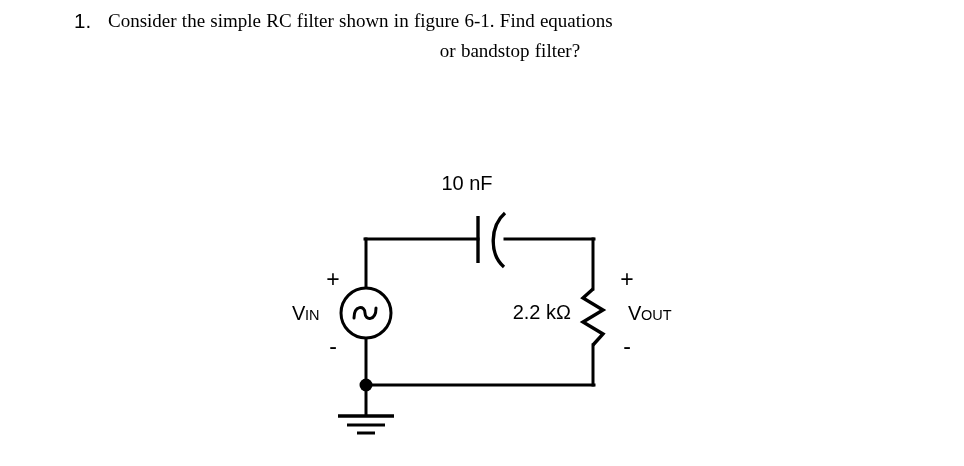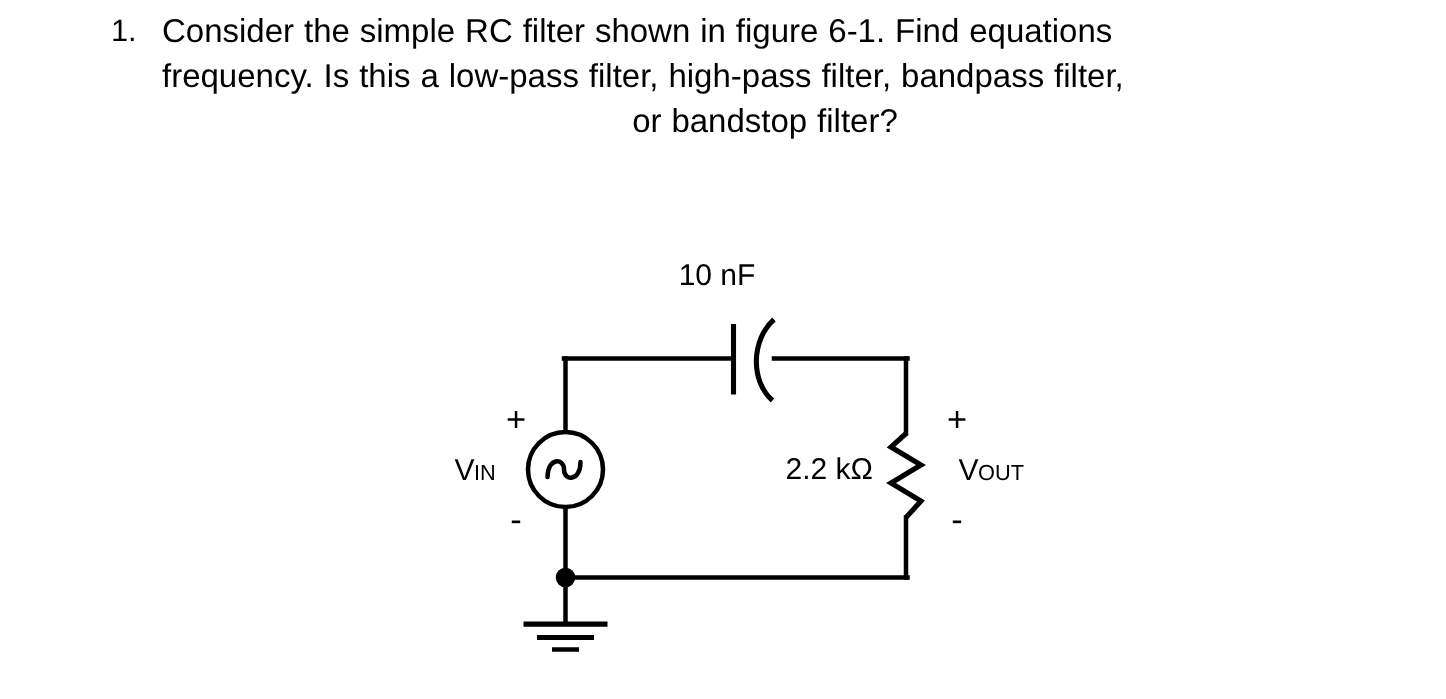--- a/index.html
+++ b/index.html
@@ -36,37 +36,38 @@
   .q-number {
     flex: 0 0 auto;
     width: 34px;
     font-size: 20.5px;
     line-height: 30px;
     text-align: left;
     white-space: nowrap;
   }
   .q-text {
     flex: 1 1 auto;
-    font-size: 22px;
+    font-size: 19px;
     line-height: 30px;
     text-align: justify;
     text-justify: inter-word;
     word-spacing: 0.5px;
+    font-family: Liberation Serif, serif;
   }
   .q-text .lastline {
     text-align: center;
   }
   .q-para {
     margin: 0;
   }
 
   
   #circuit-figure {
     position: absolute;
-    left: 287px;
+    left: 276px;
     top: 168px;
     width: 430px;
     height: 292px;
   }
   #circuit-svg {
     display: block;
     width: 430px;
     height: 292px;
   }
 
@@ -121,21 +122,20 @@
 </style>
 </head>
 <body>
 
 <div id="question-block">
   <ol id="question-list">
     <li class="q-item">
       <span class="q-number">1.</span>
       <span class="q-text">
         <div class="q-para">Consider the simple RC filter shown in figure 6-1.  Find equations</div>
-        <div class="q-para">frequency.  Is this a low-pass filter, high-pass filter, bandpass filter,</div>
         <div class="q-para lastline">or bandstop filter?</div>
       </span>
     </li>
   </ol>
 </div>
 
 <div id="circuit-figure">
   <svg id="circuit-svg" viewBox="0 0 430 292" xmlns="http://www.w3.org/2000/svg">
 
     <path class="wire" d="M 89 71 L 202 71"></path>

